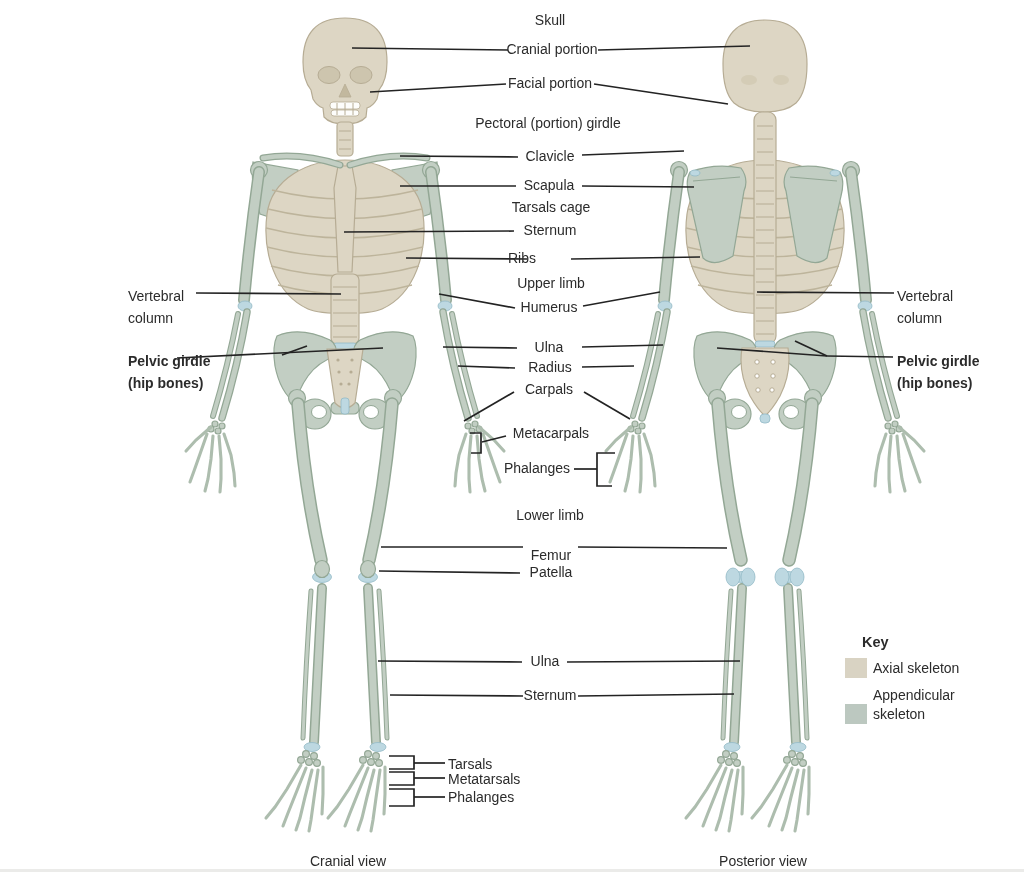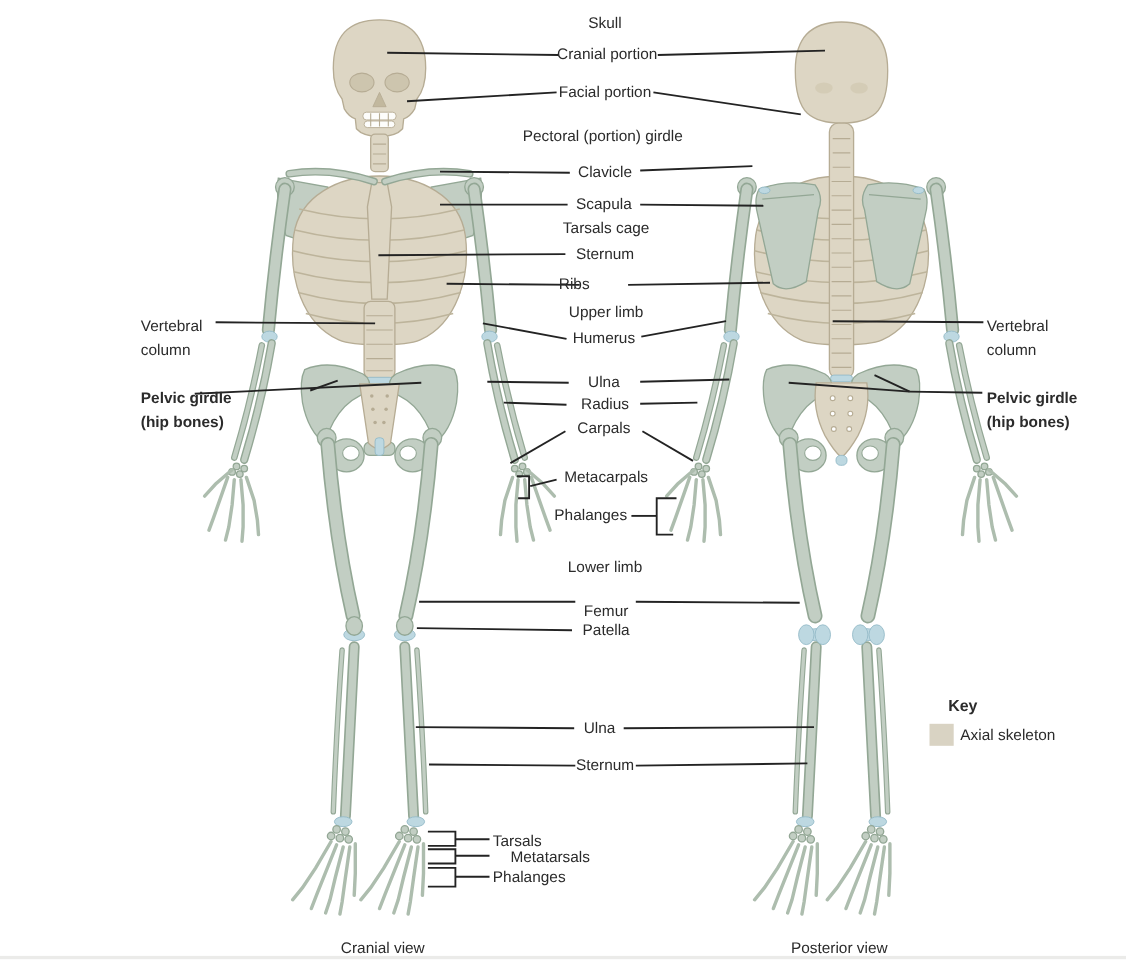--- a/index.html
+++ b/index.html
@@ -272,27 +272,31 @@
 <div class="lbl c" style="left:551px;top:564px">Patella</div>
 <div class="lbl c" style="left:545px;top:653px">Ulna</div>
 <div class="lbl c" style="left:550px;top:687px">Sternum</div>
 
 <div class="lbl wrap w72" style="left:128px;top:285px">Vertebral column</div>
 <div class="lbl wrap w84" style="left:128px;top:350px">Pelvic girdle (hip bones)</div>
 <div class="lbl wrap w72" style="left:897px;top:285px">Vertebral column</div>
 <div class="lbl wrap w84" style="left:897px;top:350px">Pelvic girdle (hip bones)</div>
 
 <div class="lbl" style="left:448px;top:756px">Tarsals</div>
-<div class="lbl" style="left:464px;top:771px">Metatarsals</div>
+<div class="lbl" style="left:448px;top:771px">Metatarsals</div>
 <div class="lbl" style="left:448px;top:789px">Phalanges</div>
 
 <div class="lbl c" style="left:348px;top:853px">Cranial view</div>
 <div class="lbl c" style="left:763px;top:853px">Posterior view</div>
 
 <div class="key">
   <div class="key-title">Key</div>
   <div class="key-row">
     <div class="sw" style="background: rgb(217, 211, 195);"></div>
     <div class="kl">Axial skeleton</div>
   </div>
+  <div class="key-row">
+    <div class="sw" style="background: rgb(188, 200, 192);"></div>
+    <div class="kl">Appendicular skeleton</div>
+  </div>
 </div>
 
 </div>
 
 </body></html>

